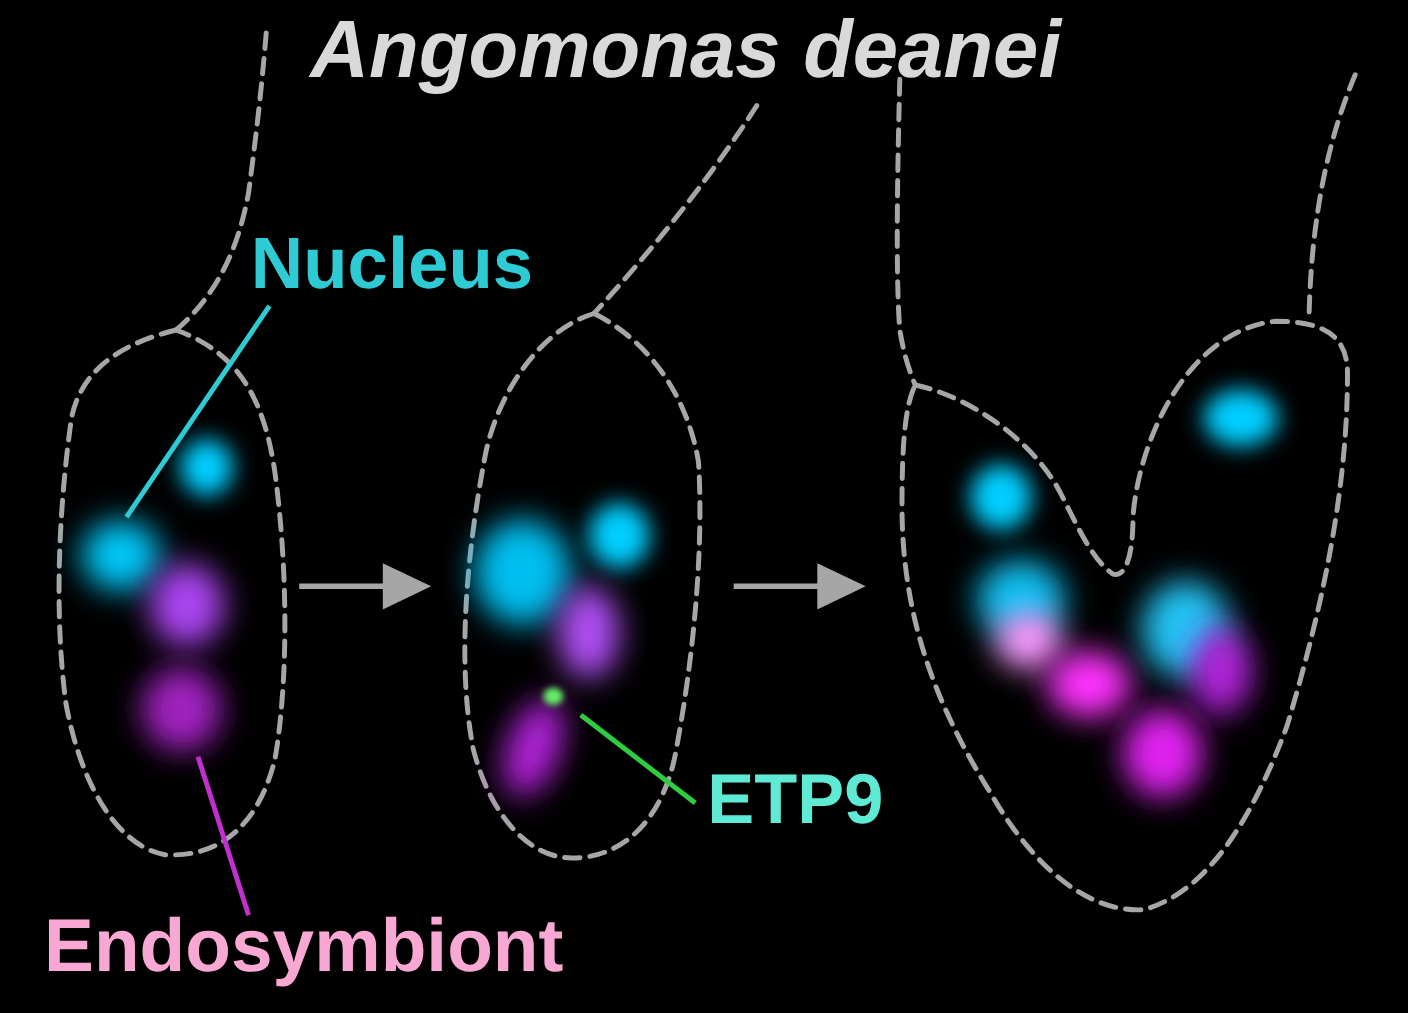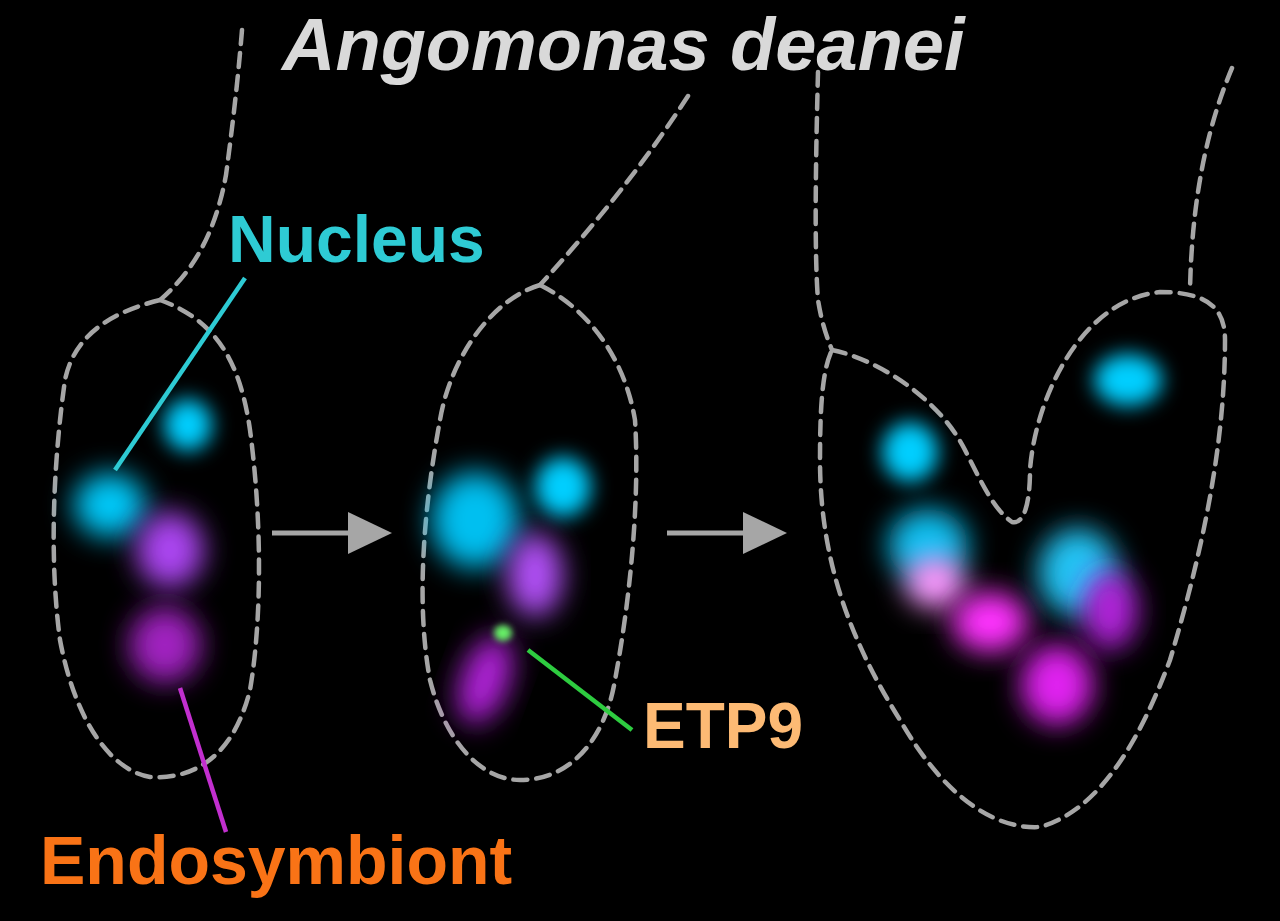--- a/index.html
+++ b/index.html
@@ -78,15 +78,15 @@
       </g>
     </g>
 
     <line x1="245" y1="278" x2="115" y2="470" stroke="#2ecbd4" stroke-width="4.5"></line>
     <line x1="528" y1="650" x2="632" y2="730" stroke="#2ecc40" stroke-width="4.5"></line>
     <line x1="180" y1="688" x2="226" y2="832" stroke="#c22fcf" stroke-width="4.5"></line>
   </svg>
 
   <div id="title" class="lbl">Angomonas deanei</div>
   <div id="nucleus-label" class="lbl" style="color:#2ecbd4">Nucleus</div>
-  <div id="etp9-label" class="lbl" style="color:#fdba74">ETP9</div>
-  <div id="endo-label" class="lbl" style="color:#f97316">Endosymbiont</div>
+  <div id="etp9-label" class="lbl" style="color:#5eead4">ETP9</div>
+  <div id="endo-label" class="lbl" style="color:#f9a8d4">Endosymbiont</div>
 </div>
 
 </body></html>

